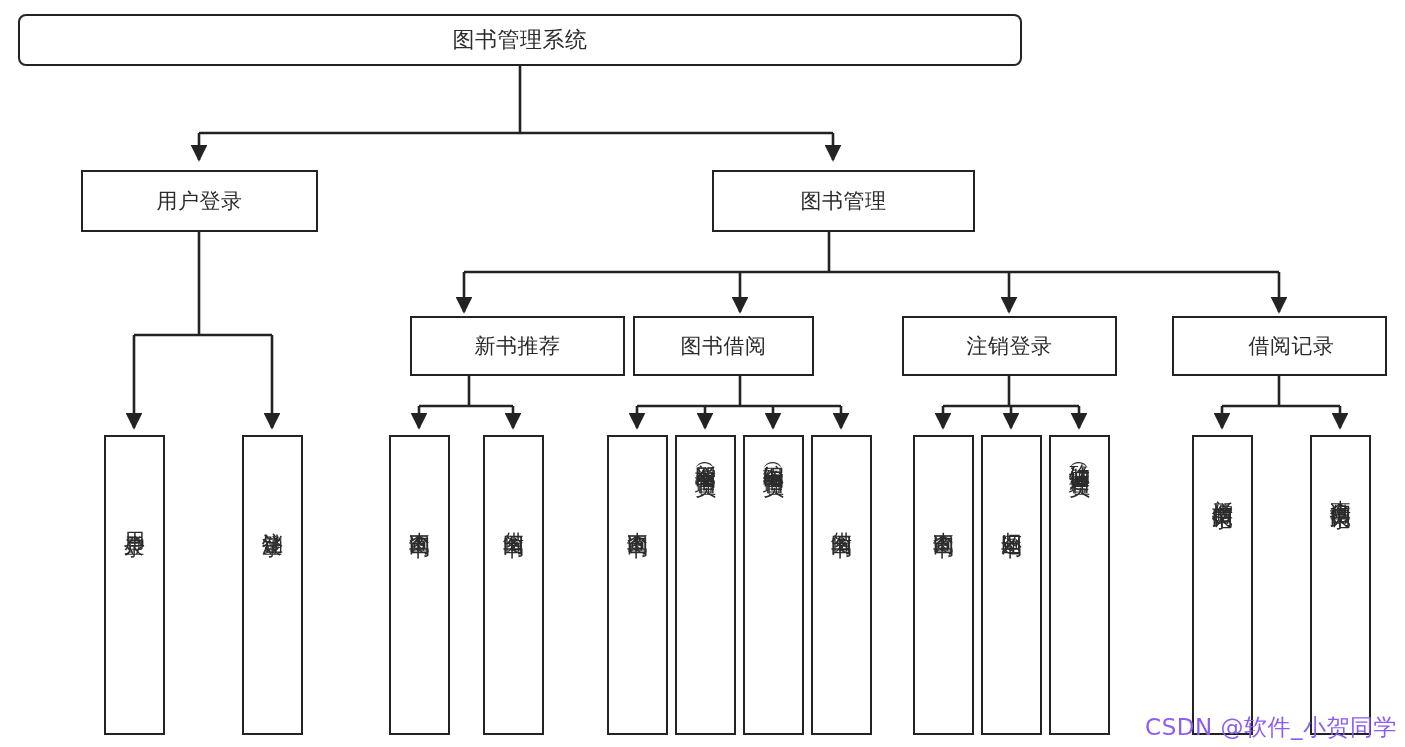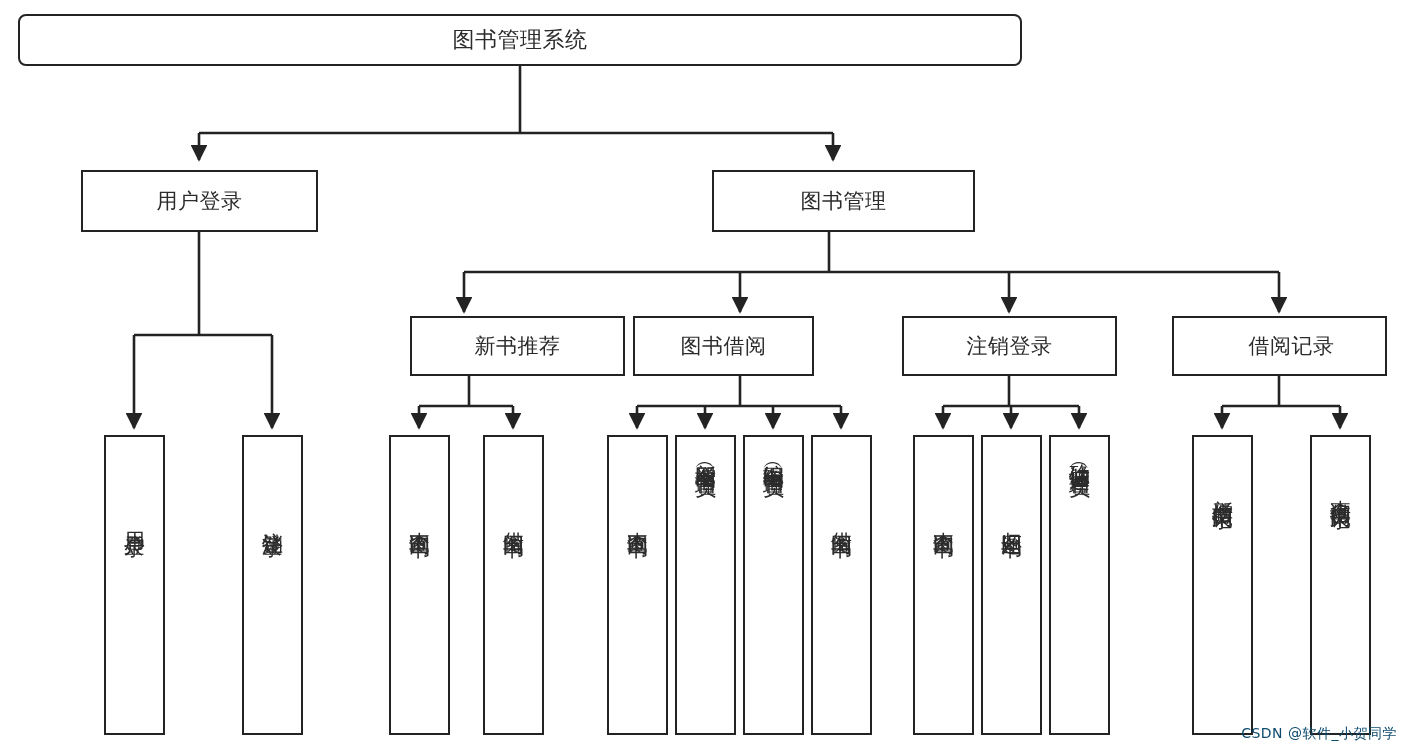--- a/index.html
+++ b/index.html
@@ -69,22 +69,22 @@
   .node.v.mid .label {
     margin-top: 72px;
   }
   .node.v.tall .label {
     margin-top: 4px;
   }
   .watermark {
     position: absolute;
     right: 8px;
     bottom: 4px;
-    font-size: 14px;
-    color: #0c4a6e;
+    font-size: 23px;
+    color: #8b5cf6;
     letter-spacing: 0.5px;
     white-space: nowrap;
   }
 </style>
 </head>
 <body>
 
 <div id="canvas">
 
   <svg id="edges" viewBox="0 0 1405 747" xmlns="http://www.w3.org/2000/svg">

